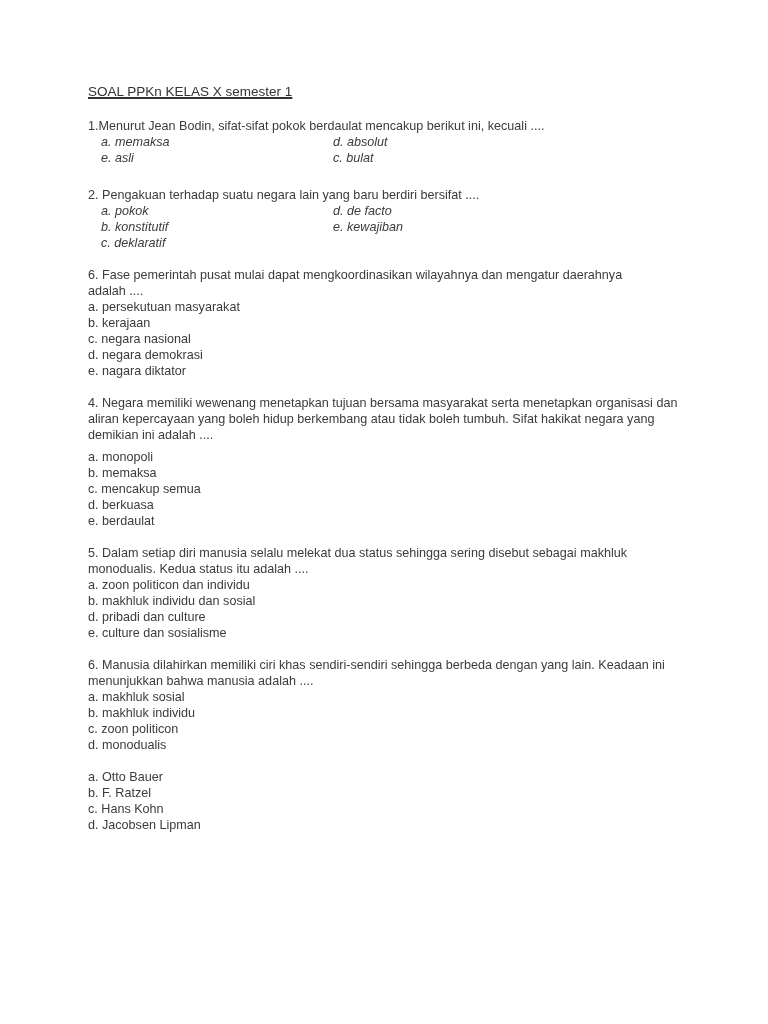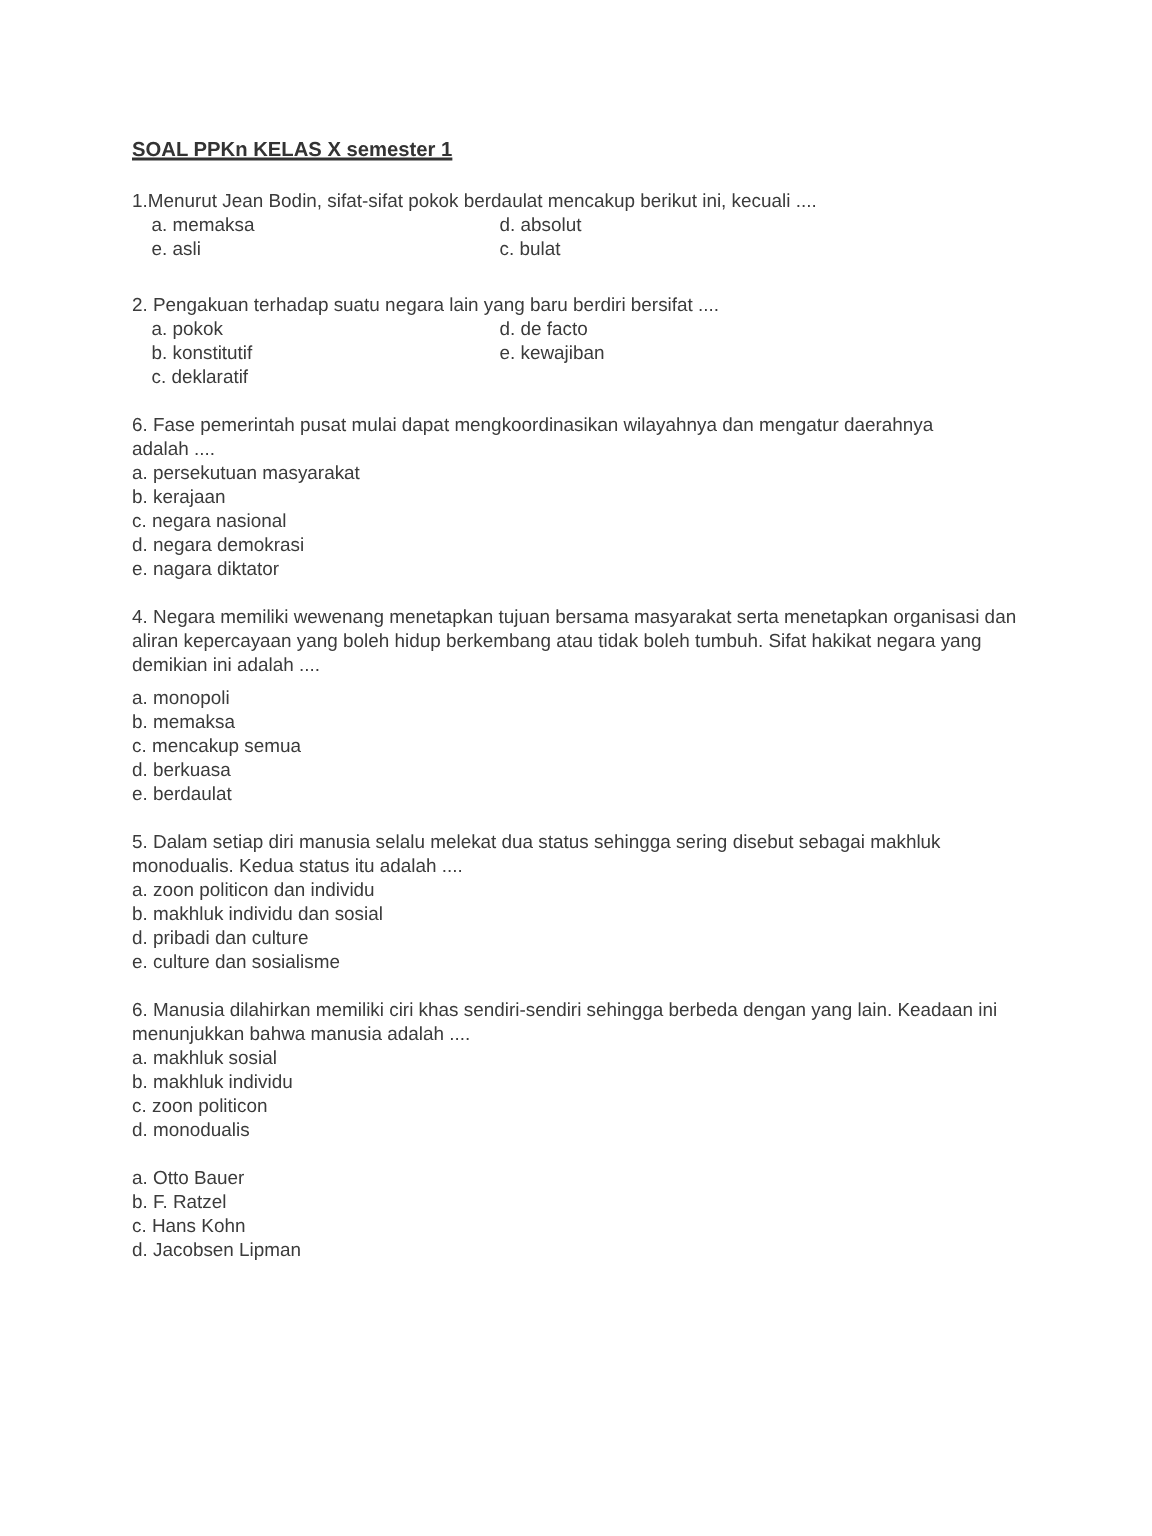--- a/index.html
+++ b/index.html
@@ -15,41 +15,42 @@
     overflow: hidden;
     box-sizing: border-box;
     padding: 84px 20px 0 88px;
     font-family: "Liberation Sans", "DejaVu Sans", sans-serif;
     color: #3b3b3b;
     font-size: 12.6px;
     line-height: 16px;
   }
   .doc-title {
     font-size: 13.5px;
-    font-weight: bold;
+    font-weight: normal;
     text-decoration: underline;
     text-decoration-thickness: 1.5px;
     line-height: 16px;
-    margin: 8px 0 18px 0;
+    margin: 0 0 18px 0;
     color: #333333;
   }
   .question { margin: 0; }
   .question + .question { margin-top: 16px; }
   .question.mt-lg { margin-top: 21px; }
   .q-text {
     white-space: pre-line;
     margin: 0;
   }
   .options { margin: 0; }
   .options.indented { margin-left: 13px; }
   .options.gap-before { margin-top: 6px; }
   .opt-grid {
     display: grid;
     grid-template-columns: 232px 1fr;
     column-gap: 0;
+    font-style: italic;
   }
   .opt { line-height: 16px; }
 </style>
 </head>
 <body>
 
 <div class="page">
   <h1 class="doc-title">SOAL PPKn KELAS X semester 1</h1>
   <div id="questions">
       <div class="question">

